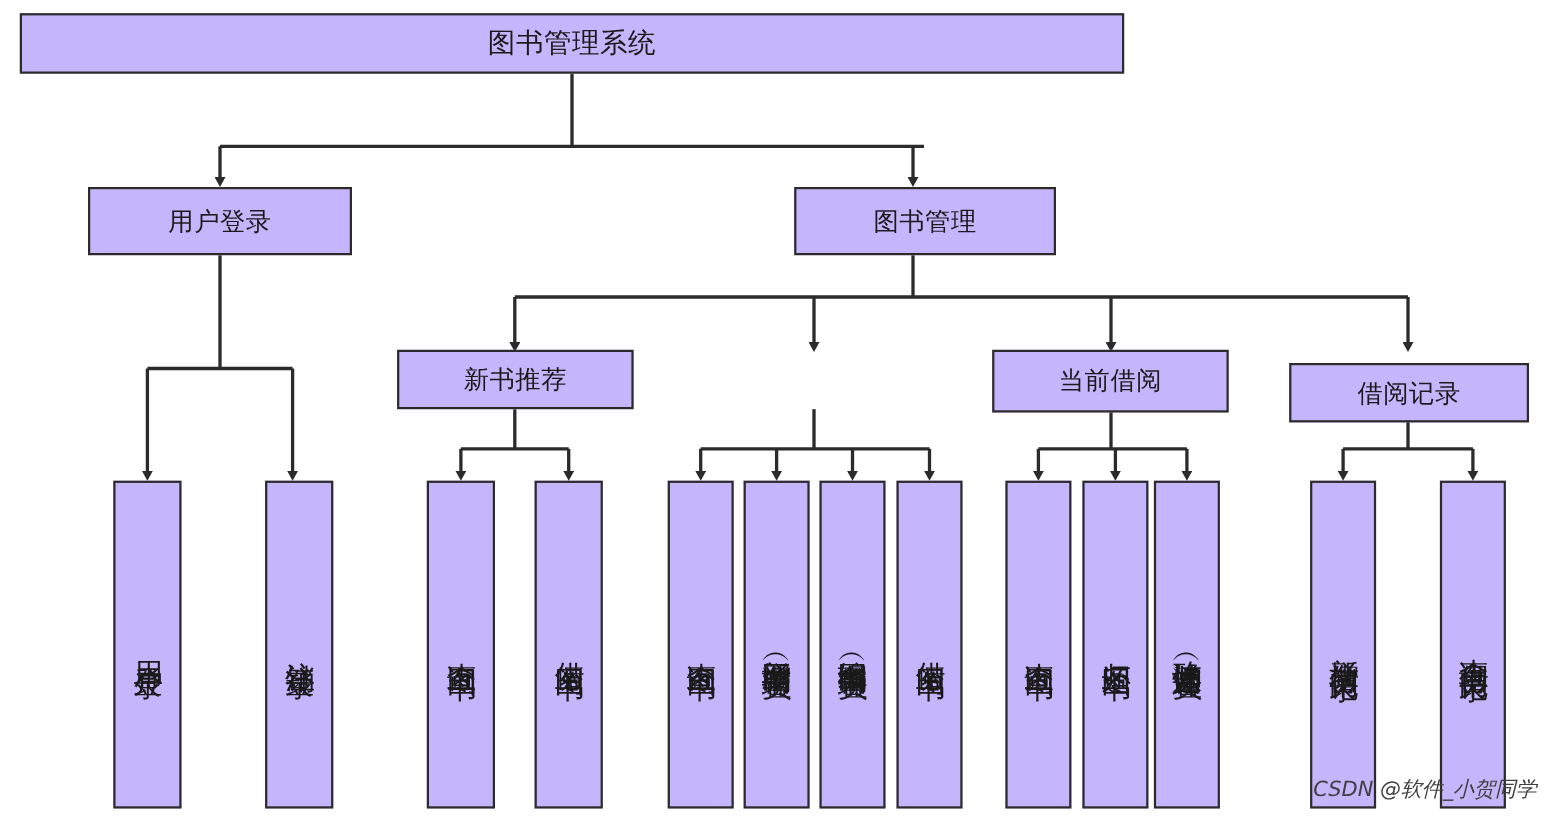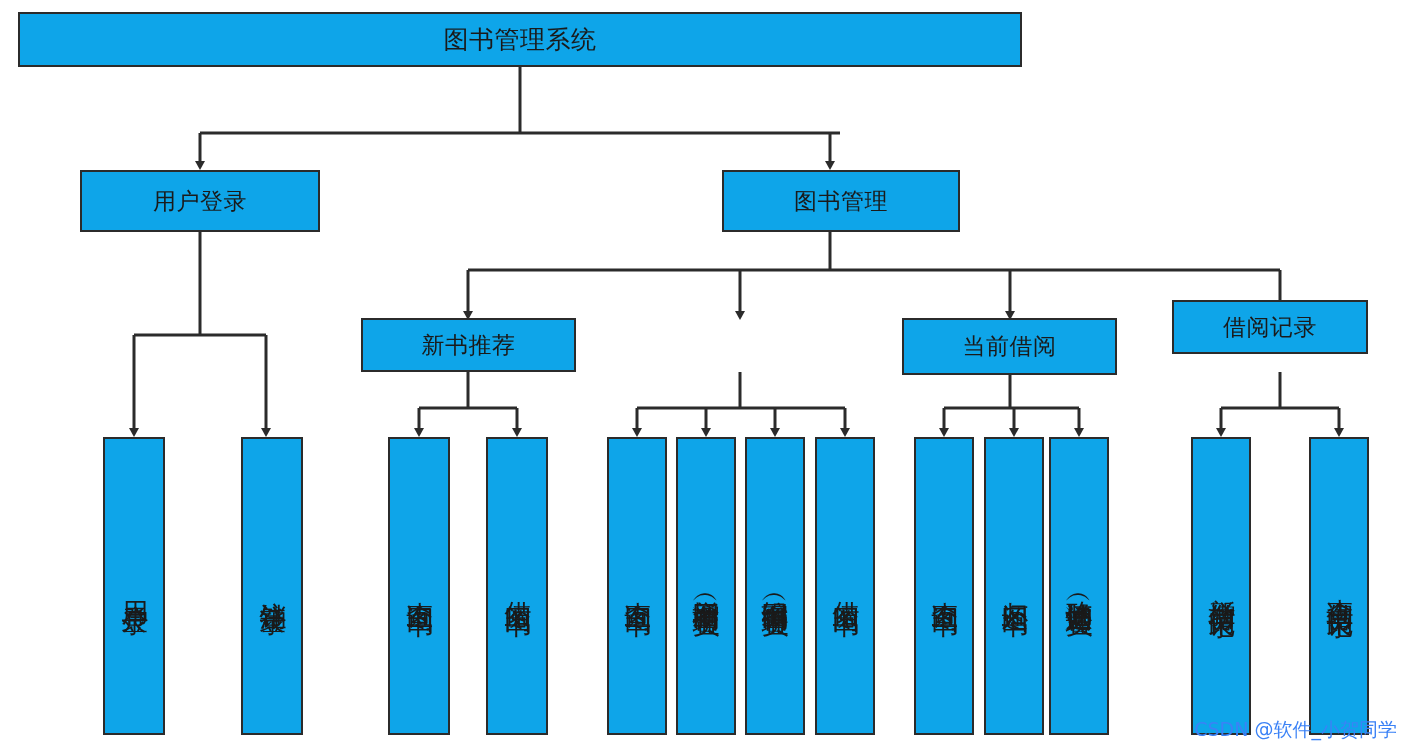--- a/index.html
+++ b/index.html
@@ -21,21 +21,21 @@
     position: absolute;
     left: 0;
     top: 0;
     width: 1405px;
     height: 747px;
     pointer-events: none;
   }
   .node {
     position: absolute;
     box-sizing: border-box;
-    background: #0ea5e9;
+    background: #c4b5fd;
     border: 2.5px solid #2b2b2b;
     display: flex;
     align-items: center;
     justify-content: center;
     color: #1a1a1a;
     z-index: 2;
   }
   .node-label {
     display: block;
     text-align: center;
@@ -65,26 +65,27 @@
     letter-spacing: 3px;
     white-space: nowrap;
   }
   .node.leaf.tall .node-label {
     letter-spacing: 1.5px;
     line-height: 1.12;
   }
   .watermark {
     position: absolute;
     right: 8px;
-    bottom: 4px;
+    bottom: 16px;
     font-size: 19px;
-    color: #3b82f6;
+    color: #404040;
     white-space: nowrap;
     z-index: 5;
     font-family: "DejaVu Sans", sans-serif;
+    font-style: italic;
   }
 </style>
 </head>
 <body>
 
 <div id="canvas">
 
   <svg class="edges" viewBox="0 0 1405 747" xmlns="http://www.w3.org/2000/svg">
     <defs>
       <marker id="arrow" markerWidth="9" markerHeight="10" refX="1" refY="5" orient="auto" markerUnits="userSpaceOnUse">
@@ -145,21 +146,21 @@
   <div class="node mid" style="left:712px; top:170px; width:238px; height:62px;margin-left:10px;">
     <span class="node-label">图书管理</span>
   </div>
 
   <div class="node mid" style="left:361px; top:318px; width:215px; height:54px;">
     <span class="node-label">新书推荐</span>
   </div>
   <div class="node mid" style="left:902px; top:318px; width:215px; height:57px;">
     <span class="node-label">当前借阅</span>
   </div>
-  <div class="node mid" style="left:1172px; top:300px; width:196px; height:54px;">
+  <div class="node mid" style="left:1172px; top:330px; width:218px; height:54px;">
     <span class="node-label">借阅记录</span>
   </div>
 
   <div class="node leaf" style="left:103px; top:437px; width:62px; height:298px;">
     <span class="node-label">用户登录</span>
   </div>
   <div class="node leaf" style="left:241px; top:437px; width:62px; height:298px;">
     <span class="node-label">注销登录</span>
   </div>
 

